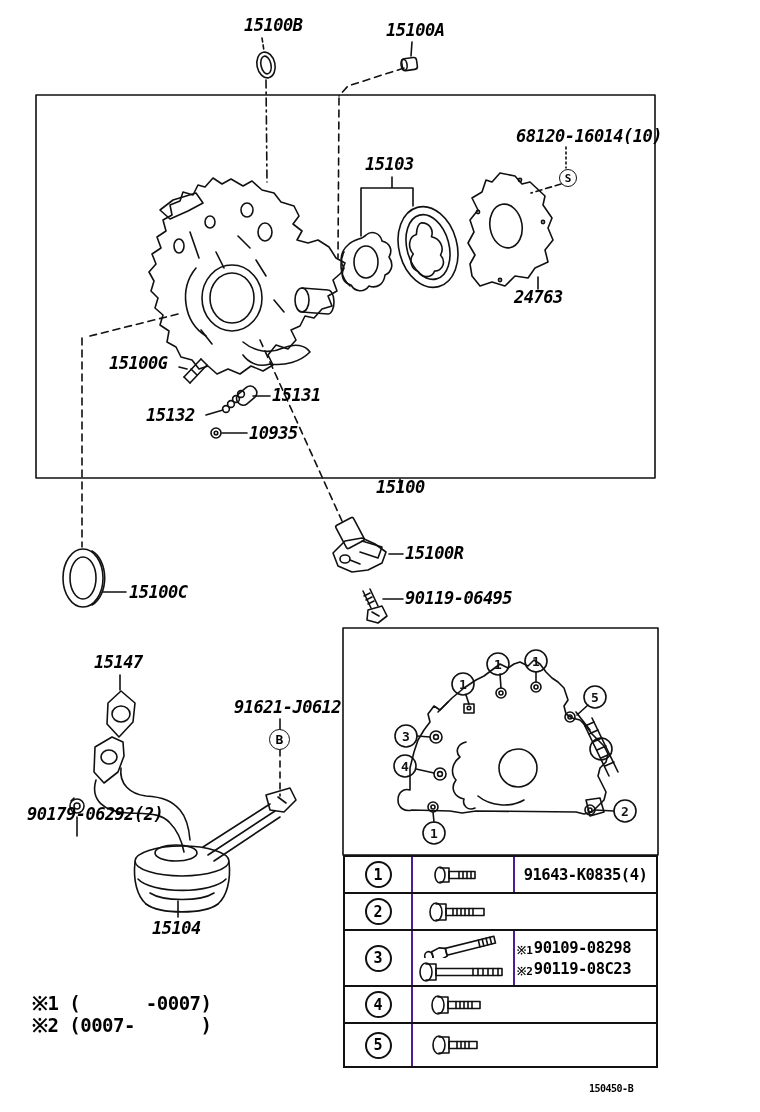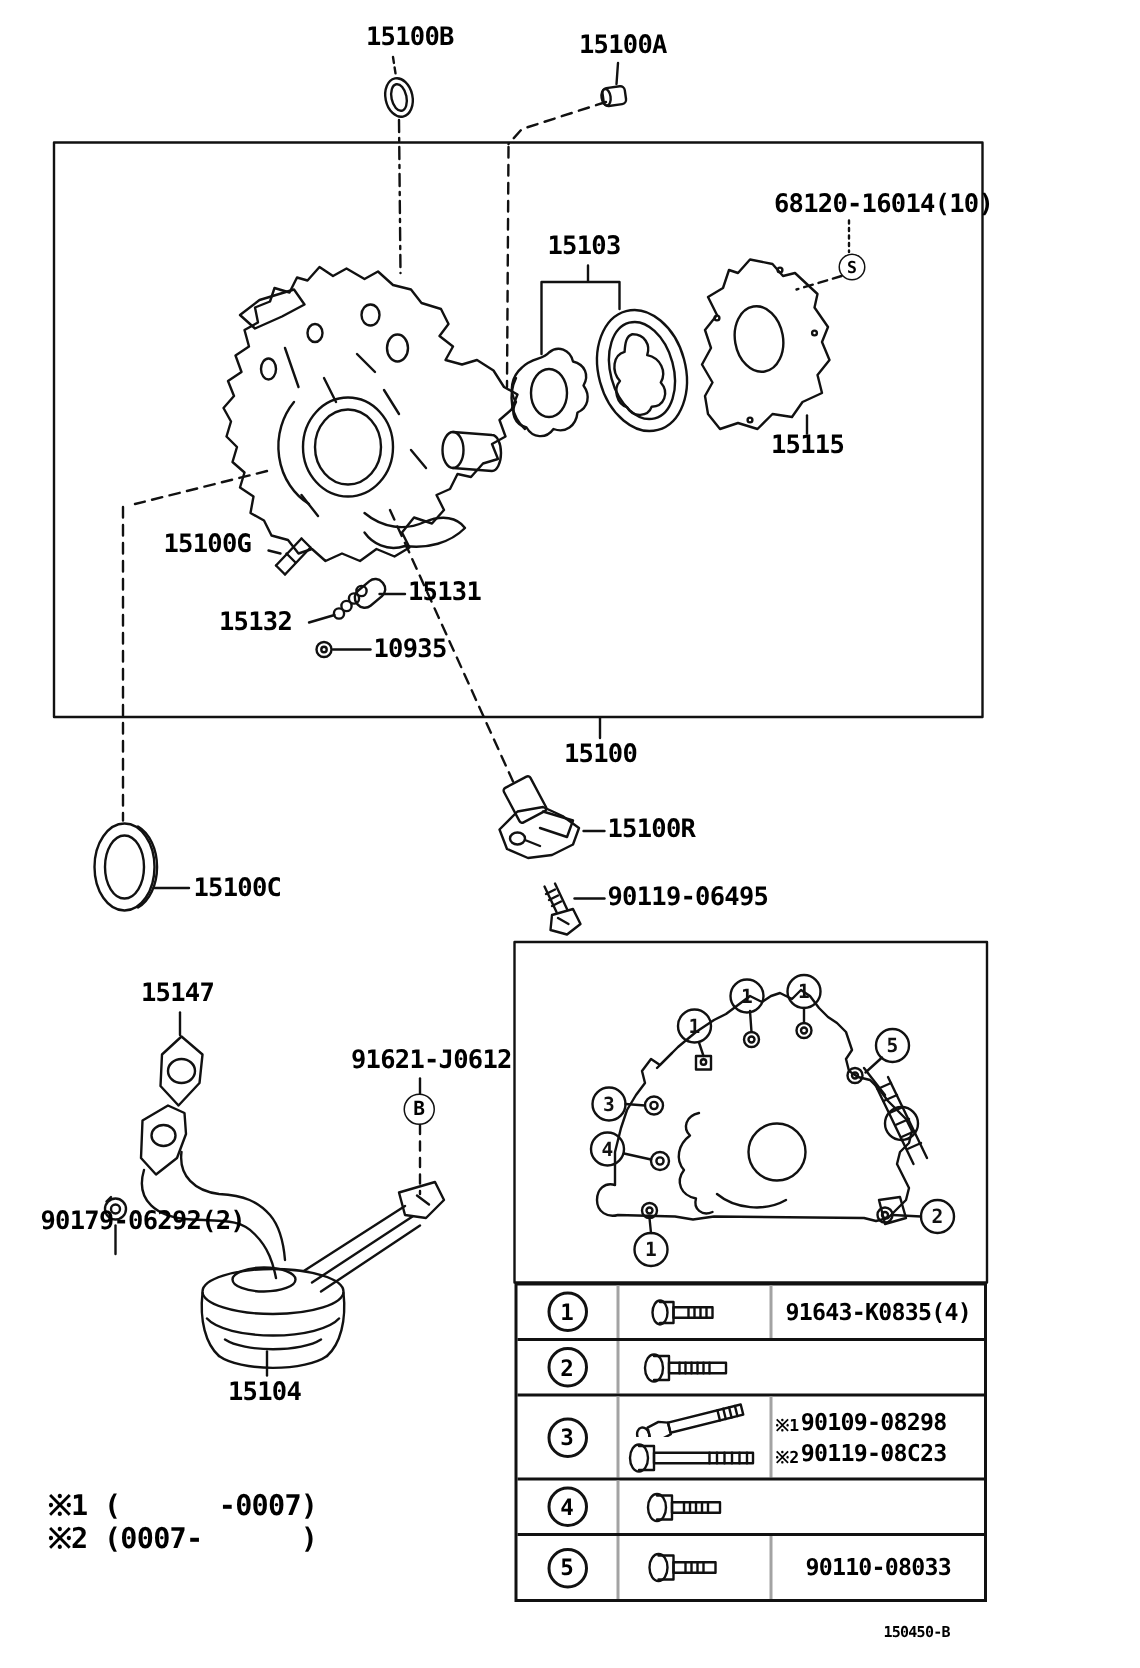--- a/index.html
+++ b/index.html
@@ -2,30 +2,30 @@
 <html><head>
 <meta charset="utf-8">
 <style>
   html,body{margin:0;padding:0;background:#fff;}
   .page{position:relative;width:760px;height:1112px;background:#fff;overflow:hidden;
         font-family:"DejaVu Sans Mono","Liberation Mono",monospace;color:#000;}
   svg{position:absolute;left:0;top:0;}
   .art path,.art line,.art ellipse,.art circle,.art rect,.art polyline,.art polygon{
         fill:none;stroke:#111;stroke-width:1.6;stroke-linecap:round;stroke-linejoin:round;}
   .lbl{position:absolute;font-weight:bold;font-size:17px;line-height:1;letter-spacing:-0.5px;
-       white-space:pre;}
+       white-space:pre;font-style:italic;}
   .circ{position:absolute;border:1.7px solid #111;border-radius:50%;
         display:flex;align-items:center;justify-content:center;font-weight:bold;box-sizing:border-box;}
   .ftable{position:absolute;left:343px;top:855px;width:315px;height:213px;
           border:2px solid #111;box-sizing:border-box;display:grid;
           grid-template-rows:35px 37px 56px 37px 1fr;}
   .trow{display:grid;grid-template-columns:66px 102px 1fr;}
   .trow + .trow{border-top:2px solid #111;}
   .tc{display:flex;align-items:center;justify-content:center;overflow:hidden;}
-  .tc + .tc{border-left:2px solid #a3a3a3;}
+  .tc + .tc{border-left:2px solid #4c1d95;}
   .refc{width:27px;height:27px;border:2px solid #111;border-radius:50%;
         display:flex;align-items:center;justify-content:center;
         font-size:15px;font-weight:bold;box-sizing:border-box;}
   .pnum{font-weight:bold;font-size:15.5px;letter-spacing:-0.5px;white-space:pre;}
   .p2{display:flex;flex-direction:column;gap:3px;align-items:flex-start;padding-left:2px;}
   .pline{display:flex;align-items:flex-end;}
   .pfx{font-weight:bold;font-size:11px;margin-right:1px;}
   .note{position:absolute;font-weight:bold;font-size:19px;white-space:pre;letter-spacing:-0.5px;}
   .footer{position:absolute;font-weight:bold;font-size:10px;letter-spacing:-0.5px;}
   .dnum{font:bold 13px "DejaVu Sans Mono",monospace;fill:#111;stroke:none;}
@@ -271,26 +271,26 @@
     <path d="M280,750 L280,796" stroke-dasharray="6 5"></path>
     <path d="M77,817 L77,836"></path>
     <path d="M178,901 L178,917"></path>
   </g>
 </svg>
 
 <div class="lbl" style="left:244px;top:17px">15100B</div>
 <div class="lbl" style="left:386px;top:22px">15100A</div>
 <div class="lbl" style="left:516px;top:128px">68120-16014(10)</div>
 <div class="lbl" style="left:365px;top:156px">15103</div>
-<div class="lbl" style="left:514px;top:289px">15115</div>
+<div class="lbl" style="left:514px;top:289px">24763</div>
 <div class="lbl" style="left:109px;top:355px">15100G</div>
 <div class="lbl" style="left:272px;top:387px">15131</div>
 <div class="lbl" style="left:146px;top:407px">15132</div>
 <div class="lbl" style="left:249px;top:425px">10935</div>
-<div class="lbl" style="left:376px;top:495px">15100</div>
+<div class="lbl" style="left:376px;top:479px">15100</div>
 <div class="lbl" style="left:405px;top:545px">15100R</div>
 <div class="lbl" style="left:405px;top:590px">90119-06495</div>
 <div class="lbl" style="left:129px;top:584px">15100C</div>
 <div class="lbl" style="left:94px;top:654px">15147</div>
 <div class="lbl" style="left:234px;top:699px">91621-J0612</div>
 <div class="lbl" style="left:27px;top:806px">90179-06292(2)</div>
 <div class="lbl" style="left:152px;top:920px">15104</div>
 
 <div class="circ" style="left:559px;top:169px;width:18px;height:18px;font-size:11px">S</div>
 <div class="circ" style="left:269px;top:729px;width:21px;height:21px;font-size:13px">B</div>
@@ -374,23 +374,20 @@
           <div class="refc">5</div>
         </div>
     <div class="tc">
       <svg width="66" height="24" viewBox="0 0 66 24" class="art" style="position:static">
         <ellipse cx="9" cy="12" rx="6" ry="9"></ellipse>
             <path d="M9,4 L19,4 L19,20 L9,20"></path>
         <rect x="19" y="8.5" width="28" height="7"></rect>
         <path d="M27,8.5 L27,15.5 M31,8.5 L31,15.5 M35,8.5 L35,15.5 M39,8.5 L39,15.5"></path>
       </svg>
     </div>
-    <div class="tc">
-          <span class="pnum">90110-08033</span>
-        </div>
   </div>
 </div>
 
 <div class="note" style="left:32px;top:990px">※1 (      -0007)</div>
 <div class="note" style="left:32px;top:1012px">※2 (0007-      )</div>
 
 <div class="footer" style="left:589px;top:1083px">150450-B</div>
 
 </div>
 

